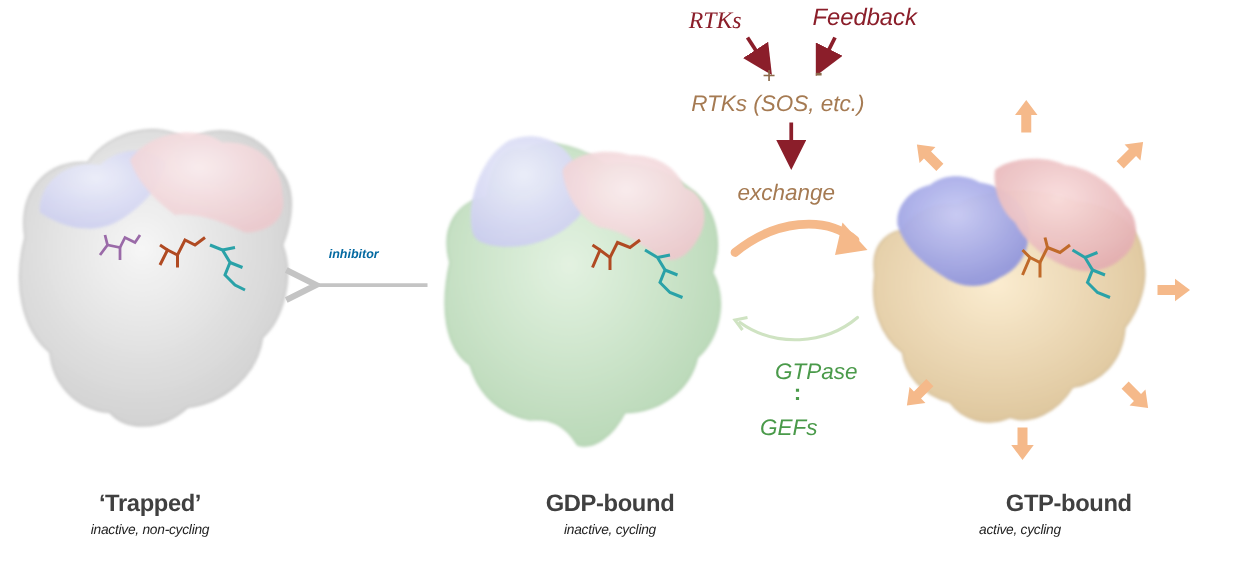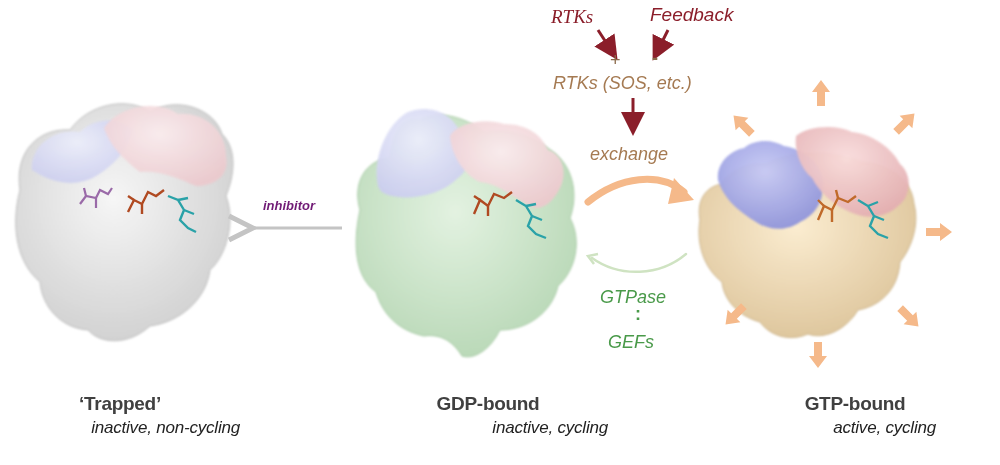--- a/index.html
+++ b/index.html
@@ -2,27 +2,27 @@
 <html><head>
 <meta charset="utf-8">
 <style>
   html, body { margin: 0; padding: 0; background: #ffffff; }
   body { width: 1000px; height: 465px; position: relative; overflow: hidden;
          font-family: "Liberation Sans", sans-serif; }
   .abs { position: absolute; }
   svg.canvas { position: absolute; left: 0; top: 0; }
   .lbl-italic { font-style: italic; white-space: nowrap; }
   .state-title { font-weight: bold; font-size: 19px; color: #404040; text-align: center; width: 240px; letter-spacing: -0.3px; }
-  .state-sub { font-style: italic; font-size: 17px; color: #222; text-align: right; width: 240px; letter-spacing: -0.2px; }
+  .state-sub { font-style: italic; font-size: 11px; color: #222; text-align: center; width: 240px; letter-spacing: -0.2px; }
   .reg { font-size: 19px; color: #8b1e2a; }
   .gef { font-size: 18px; color: #a57a52; }
   .exch { font-size: 18px; color: #a57a52; }
   .gap { font-size: 18px; color: #4a9a4a; }
   .sign { font-size: 18px; color: #8a6a4a; }
-  .inh { font-size: 13px; font-weight: bold; font-style: italic; color: #701a75; }
+  .inh { font-size: 10px; font-weight: bold; font-style: italic; color: #0369a1; }
 </style>
 </head>
 <body>
 
 <svg class="canvas" width="1000" height="465" viewBox="0 0 1000 465">
   <defs>
     <radialGradient id="gGray" cx="45%" cy="40%" r="65%">
       <stop offset="0%" stop-color="#f6f6f6"></stop>
       <stop offset="100%" stop-color="#cfcfcf"></stop>
     </radialGradient>
@@ -157,21 +157,21 @@
   </g>
 </svg>
 
 <div class="abs lbl-italic reg" style="left:551px; top:6px;font-family:Liberation Serif, serif;">RTKs</div>
 <div class="abs lbl-italic reg" style="left:650px; top:4px;">Feedback</div>
 <div class="abs sign" style="left:610px; top:50px;">+</div>
 <div class="abs sign" style="left:652px; top:48px; font-weight:bold;">-</div>
 <div class="abs lbl-italic gef" style="left:553px; top:73px;">RTKs (SOS, etc.)</div>
 <div class="abs lbl-italic exch" style="left:590px; top:144px;">exchange</div>
 
-<div class="abs lbl-italic gap" style="left:600px; top:287px;">GTPase</div>
+<div class="abs lbl-italic gap" style="left:620px; top:287px;">GTPase</div>
 <div class="abs gap" style="left:635px; top:306px; font-weight:bold; line-height:16px;">:</div>
 <div class="abs lbl-italic gap" style="left:608px; top:332px;">GEFs</div>
 
 <div class="abs inh" style="left:263px; top:198px;">inhibitor</div>
 
 <div class="abs state-title" style="left:0px; top:393px;">‘Trapped’</div>
 <div class="abs state-sub" style="left:0px; top:418px;">inactive, non-cycling</div>
 
 <div class="abs state-title" style="left:368px; top:393px;">GDP-bound</div>
 <div class="abs state-sub" style="left:368px; top:418px;">inactive, cycling</div>

